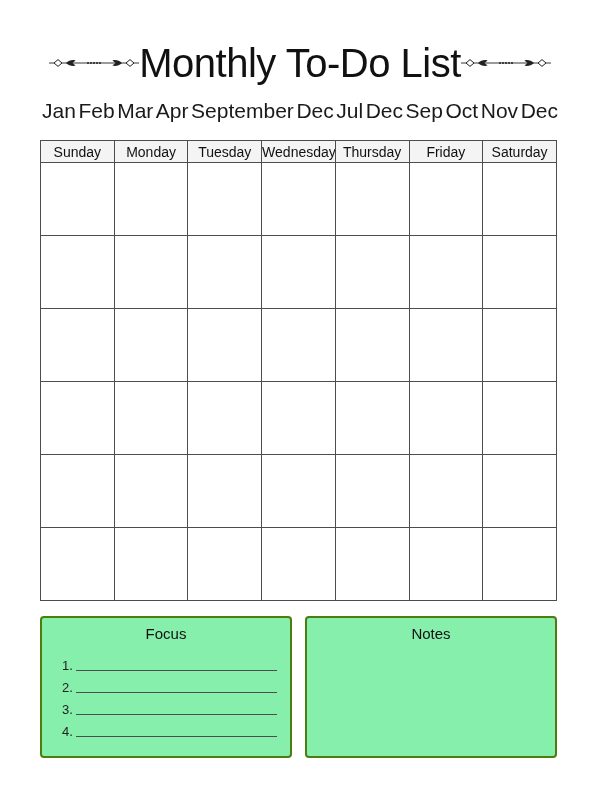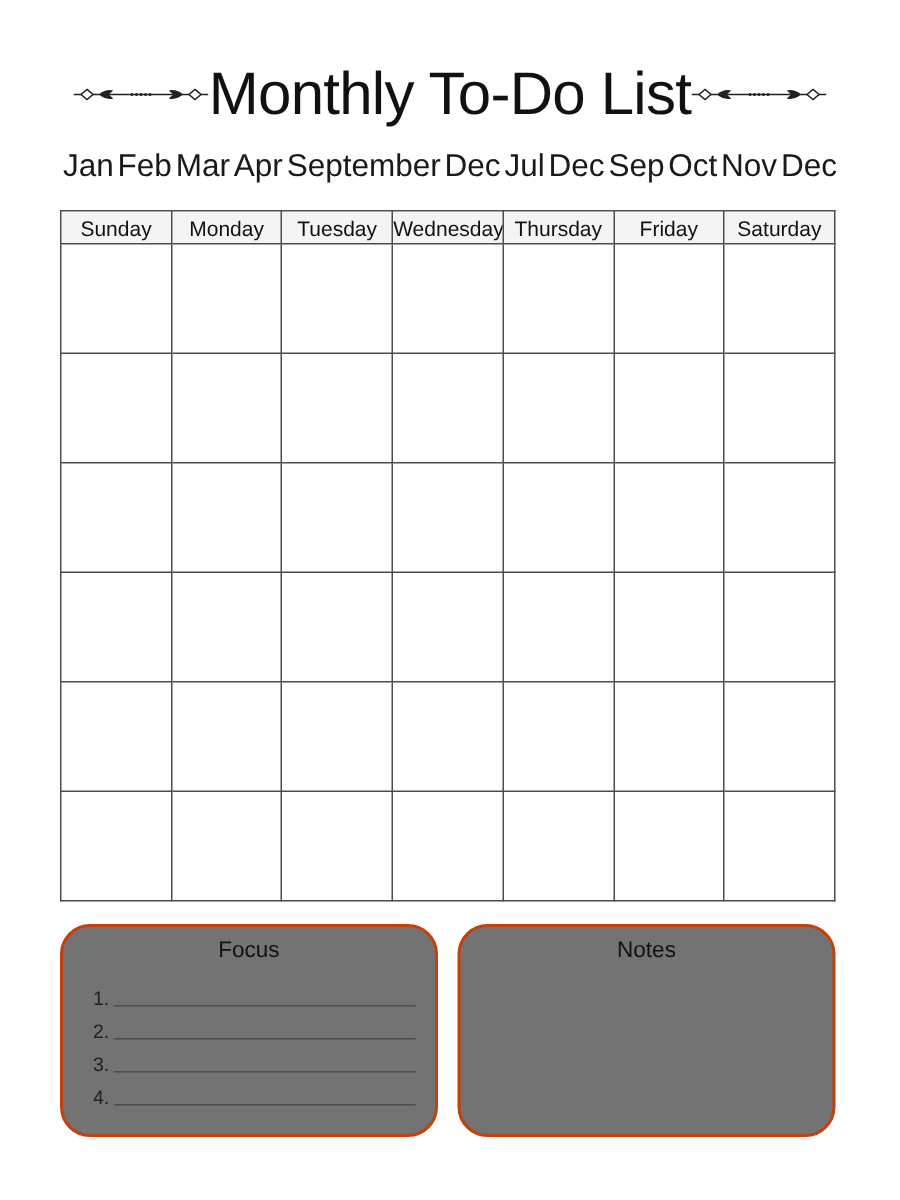--- a/index.html
+++ b/index.html
@@ -35,21 +35,21 @@
   }
   table.calendar td{
     border:1px solid #4d4d4d;background:#ffffff;height:72px;padding:0;
   }
   
   .panels{
     position:absolute;top:616px;left:40px;width:517px;height:142px;
     display:flex;gap:13px;
   }
   .panel{
-    background:#737373;border:2px solid #c2410c;border-radius:20px;
+    background:#86efac;border:2px solid #4d7c0f;border-radius:4px;
     box-sizing:border-box;
   }
   .panel.focus{width:252px;flex:0 0 auto;}
   .panel.notes{flex:1;}
   .panel-title{margin-top:7px;text-align:center;font-size:15px;color:#111;}
   .focus-list{margin-top:9px;padding:0 13px 0 20px;display:flex;flex-direction:column;}
   .focus-row{height:22px;display:flex;align-items:flex-end;}
   .focus-num{font-size:13px;line-height:1;padding-bottom:1px;color:#222;}
   .focus-line{flex:1;border-bottom:1px solid #4d4d4d;margin-left:3px;height:1px;margin-bottom:2px;}
   

